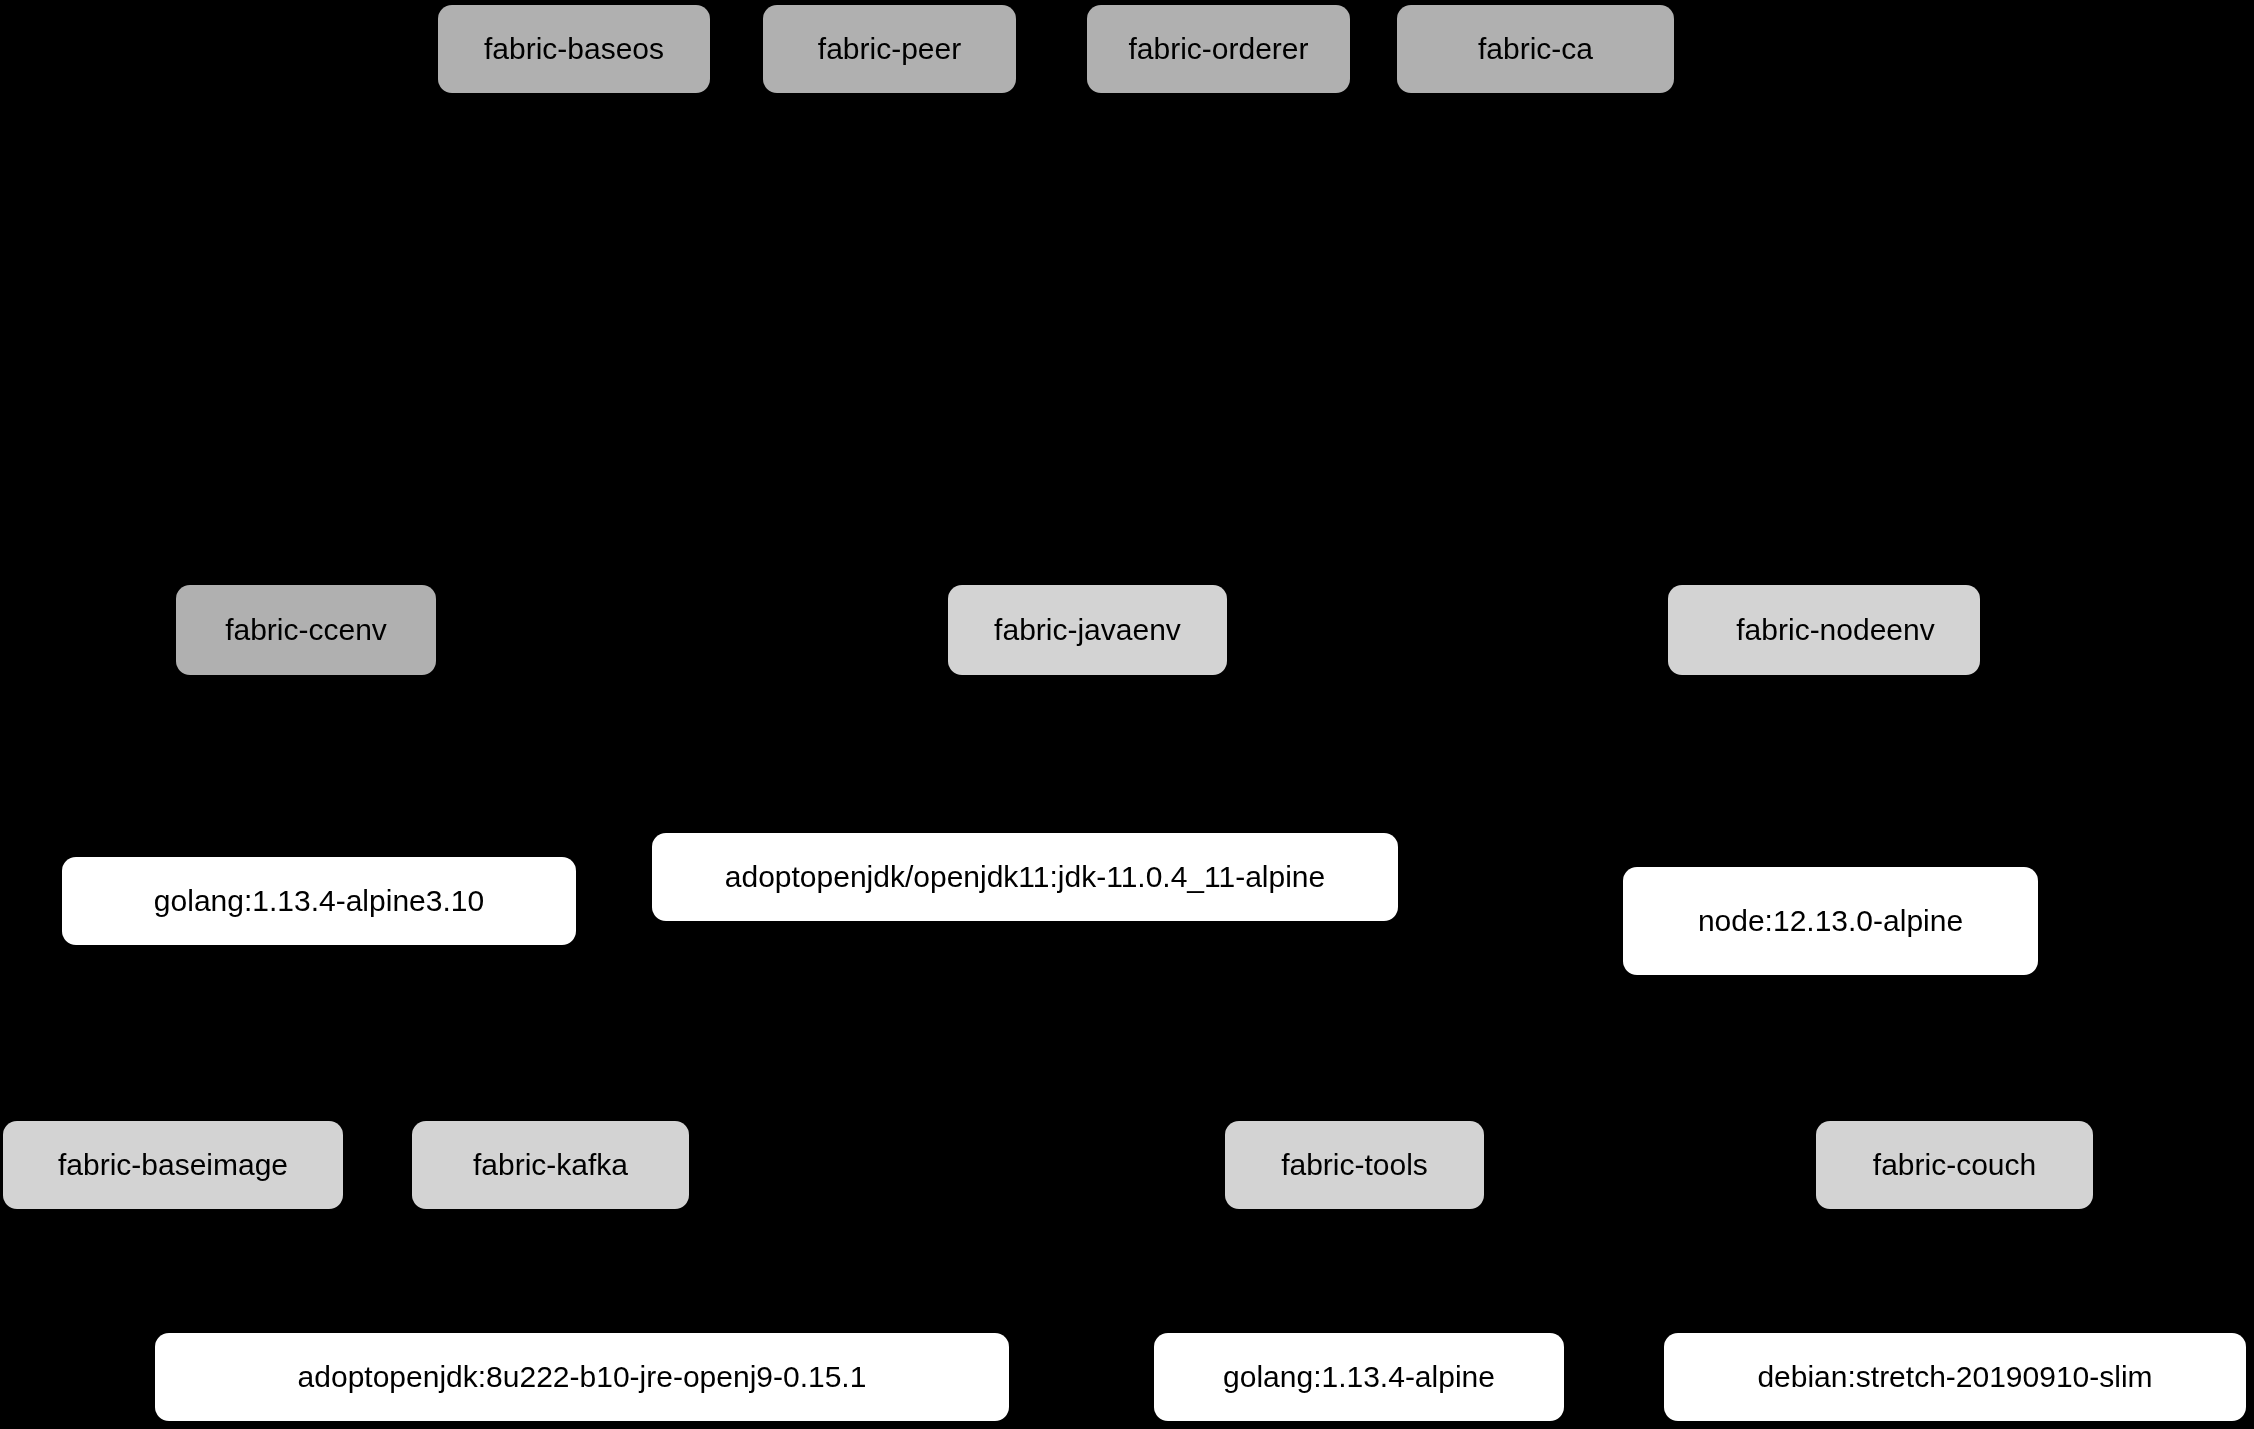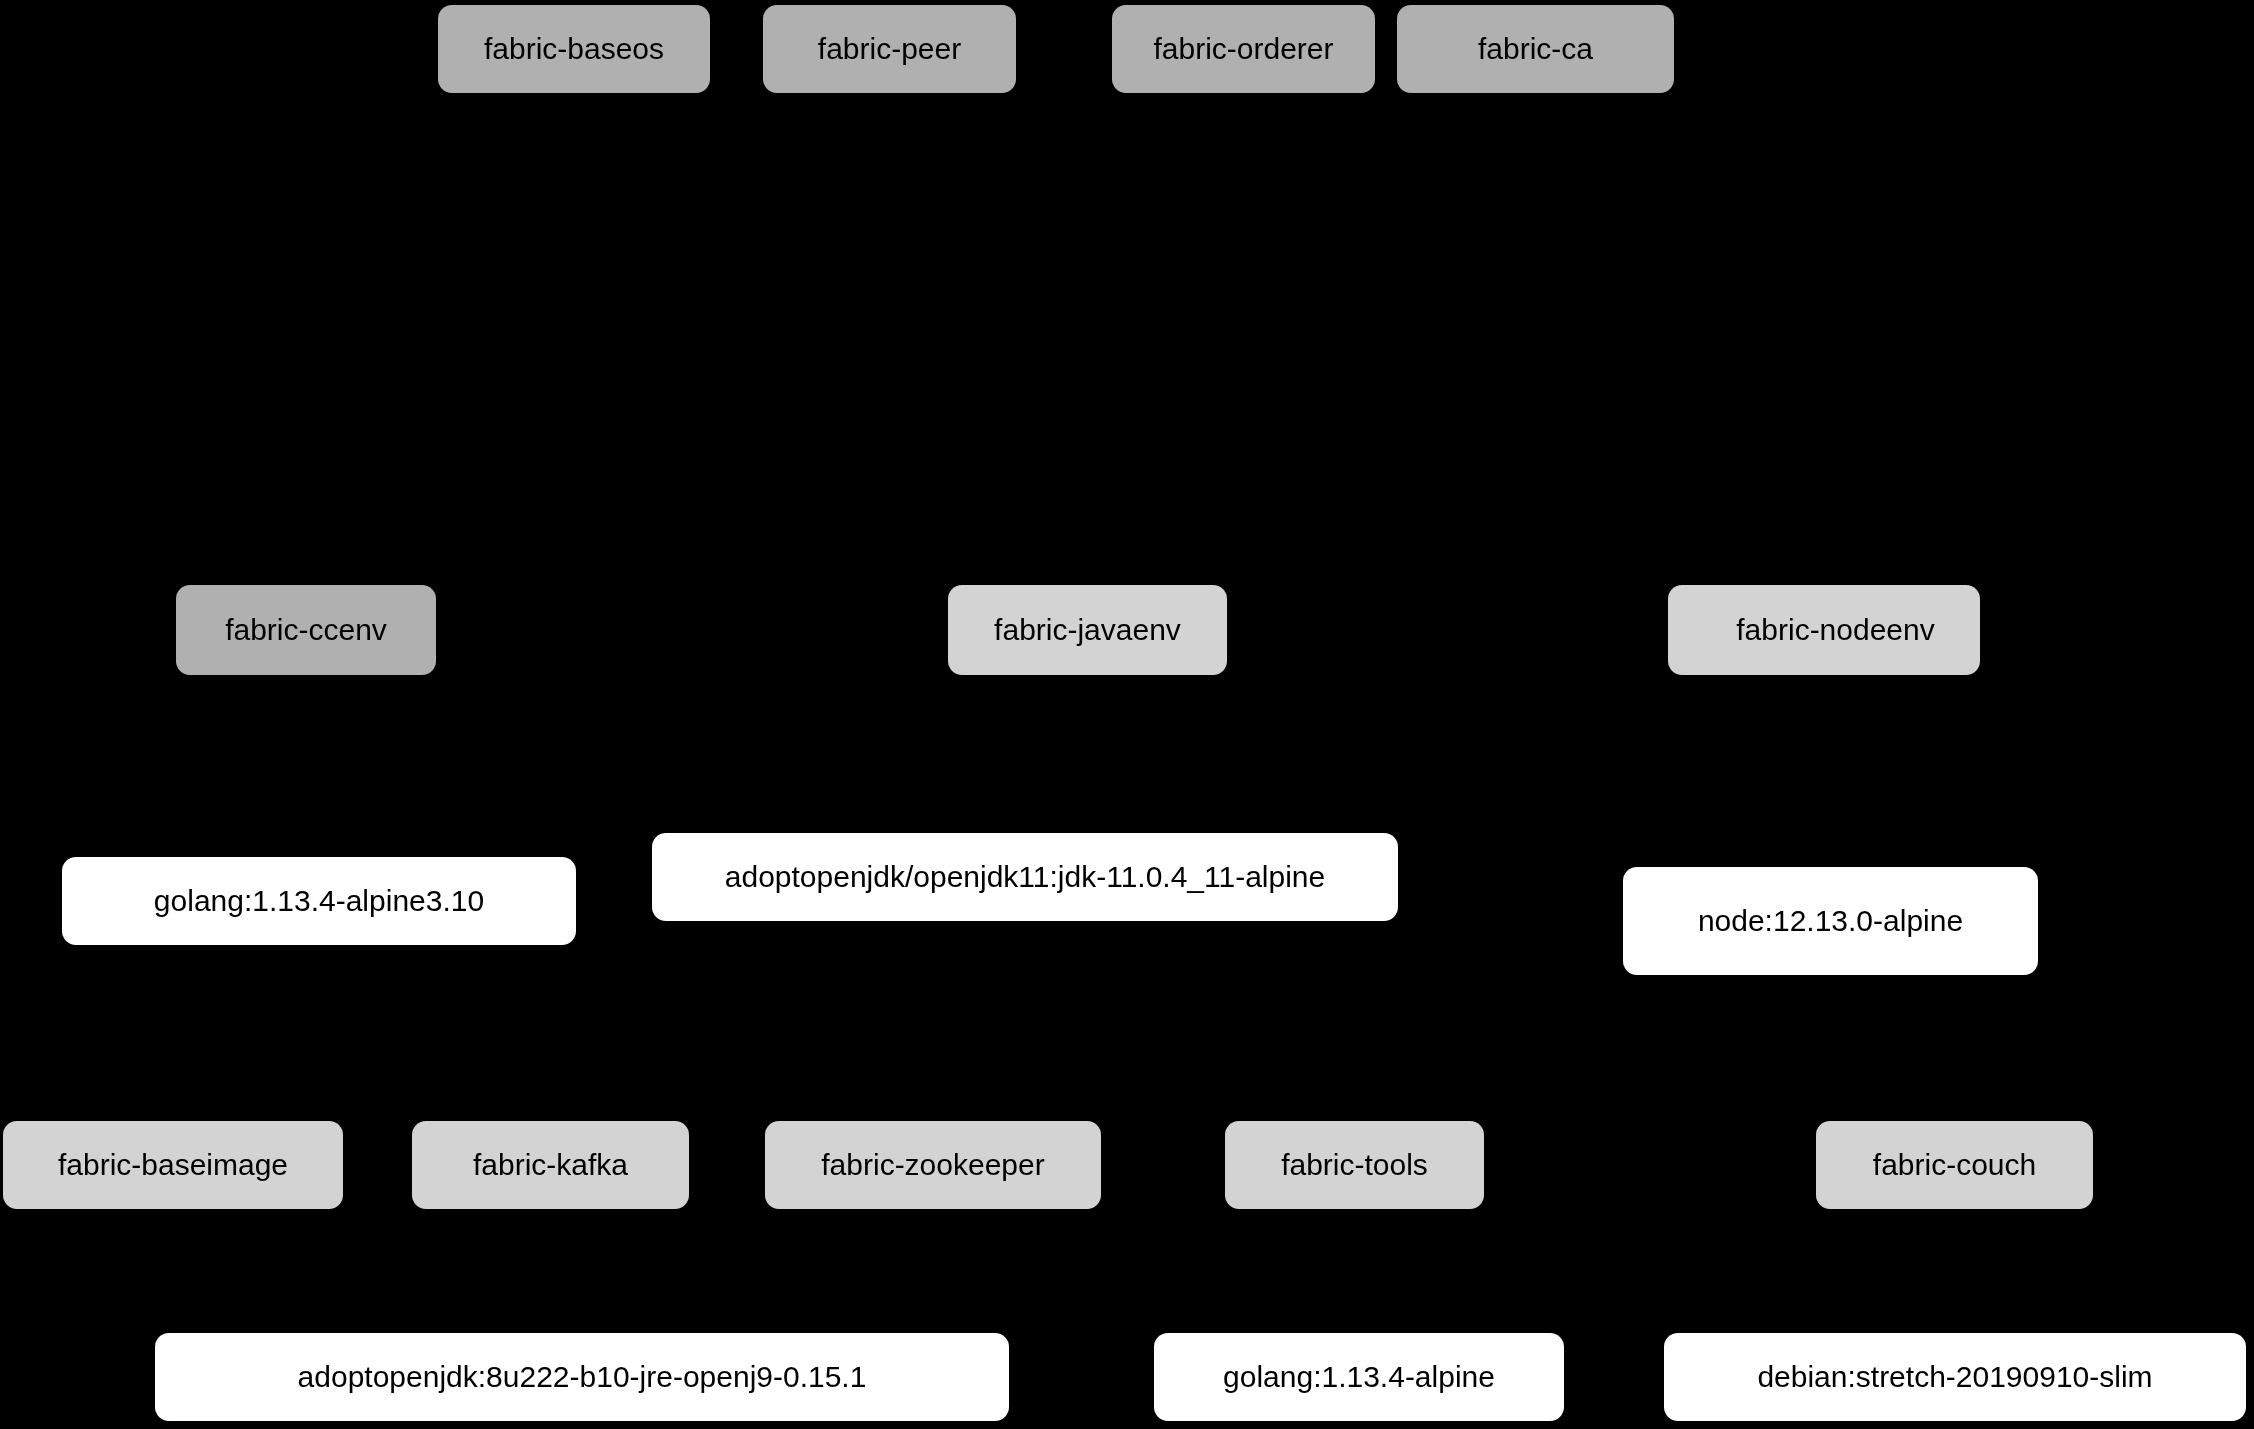--- a/index.html
+++ b/index.html
@@ -31,35 +31,34 @@
   .node.light  { background: var(--fabric-secondary-node, #d3d3d3); }
   .node.white  { background: var(--external-node, #ffffff); }
 </style>
 </head>
 <body>
 
 <div id="canvas">
 
   <div class="node grey" style="left:438px;  top:5px;    width:272px; height:88px;">fabric-baseos</div>
   <div class="node grey" style="left:763px;  top:5px;    width:253px; height:88px;">fabric-peer</div>
-  <div class="node grey" style="left:1112px; top:5px;    width:263px; height:88px;">fabric-orderer</div>
+  <div class="node grey" style="left:1087px; top:5px;    width:263px; height:88px;">fabric-orderer</div>
   <div class="node grey" style="left:1397px; top:5px;    width:277px; height:88px;">fabric-ca</div>
 
 
   <div class="node grey" style="left:176px;  top:585px;  width:260px; height:90px;">fabric-ccenv</div>
   <div class="node light" style="left:948px;  top:585px;  width:279px; height:90px;">fabric-javaenv</div>
   <div class="node light" style="left:1668px; top:585px;  width:312px; height:90px;padding-left:23px;">fabric-nodeenv</div>
 
   <div class="node white" style="left:62px;   top:833px;  width:514px; height:88px;margin-top:24px;">golang:1.13.4-alpine3.10</div>
   <div class="node white" style="left:652px;  top:833px;  width:746px; height:88px;">adoptopenjdk/openjdk11:jdk-11.0.4_11-alpine</div>
   <div class="node white" style="left:1623px; top:867px;  width:415px; height:108px;">node:12.13.0-alpine</div>
 
   <div class="node light" style="left:412px;  top:1121px; width:277px; height:88px;">fabric-kafka</div>
   <div class="node light" style="left:3px;    top:1121px; width:340px; height:88px;">fabric-baseimage</div>
-  <div class="node light" style="left:765px;  top:1121px; width:336px; height:88px;">fabric-zookeeper</div>
   <div class="node light" style="left:1225px; top:1121px; width:259px; height:88px;">fabric-tools</div>
   <div class="node light" style="left:1816px; top:1121px; width:277px; height:88px;">fabric-couch</div>
 
   <div class="node white" style="left:155px;  top:1333px; width:854px; height:88px;">adoptopenjdk:8u222-b10-jre-openj9-0.15.1</div>
   <div class="node white" style="left:1154px; top:1333px; width:410px; height:88px;">golang:1.13.4-alpine</div>
   <div class="node white" style="left:1664px; top:1333px; width:582px; height:88px;">debian:stretch-20190910-slim</div>
 
 </div>
 
 </body></html>

